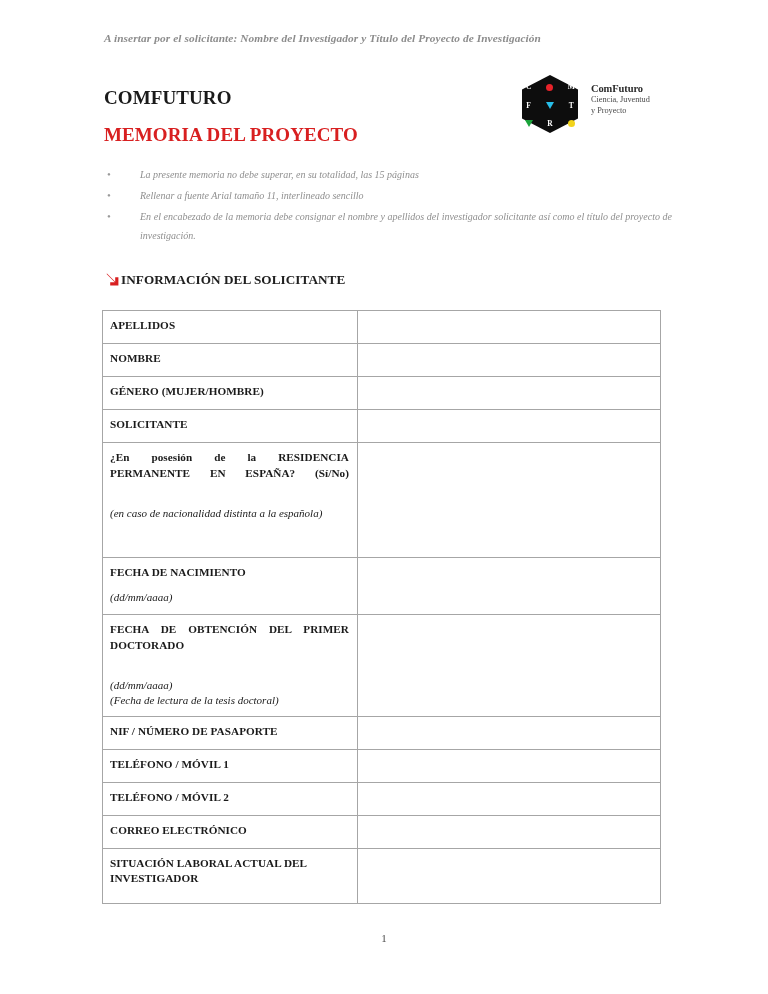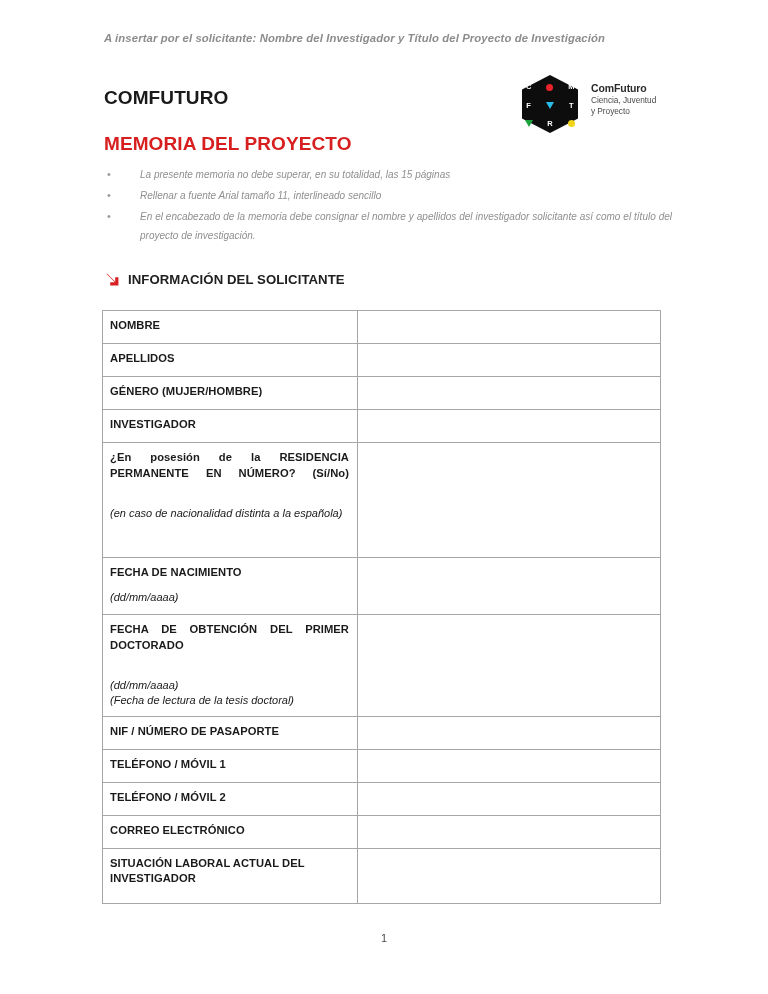--- a/index.html
+++ b/index.html
@@ -13,20 +13,21 @@
     font-family: "Liberation Sans", sans-serif;
     color: #1a1a1a;
     position: relative;
     overflow: hidden;
   }
   .page {
     position: relative;
     width: 768px;
     height: 745px;
     box-sizing: border-box;
+    font-family: Liberation Serif, serif;
   }
 
   
   .doc-header {
     position: absolute;
     left: 104px;
     top: 32px;
     width: 570px;
     font-size: 11.3px;
     font-style: italic;
@@ -49,21 +50,21 @@
     color: #1a1a1a;
     letter-spacing: 0.005em;
     line-height: 1.25;
   }
   .title-sub {
     font-size: 19px;
     font-weight: bold;
     color: #d81f20;
     letter-spacing: 0.005em;
     line-height: 1.25;
-    margin-top: 22px;
+    margin-top: 13px;
   }
 
   
   .logo-block {
     position: absolute;
     left: 518px;
     top: 75px;
     display: flex;
     align-items: flex-start;
     gap: 9px;
@@ -155,21 +156,20 @@
     text-align: justify;
   }
 
   
   .section-head {
     position: absolute;
     left: 104px;
     top: 271px;
     display: flex;
     align-items: center;
-    gap: 7px;
   }
   .arrow-icon {
     display: block;
     width: 17px;
     height: 17px;
   }
   .section-title {
     font-size: 13.2px;
     font-weight: bold;
     color: #202020;
@@ -304,49 +304,49 @@
   </div>
 
   <table class="form-table">
     <colgroup>
         <col class="col-label">
         <col class="col-value">
       </colgroup>
     <tbody>
       <tr class="r-short">
         <td>
+          <div class="lbl">APELLIDOS</div>
+        </td>
+        <td></td>
+      </tr>
+
+      <tr class="r-short">
+        <td>
           <div class="lbl">NOMBRE</div>
         </td>
         <td></td>
       </tr>
 
       <tr class="r-short">
         <td>
-          <div class="lbl">APELLIDOS</div>
+          <div class="lbl">GÉNERO (MUJER/HOMBRE)</div>
         </td>
         <td></td>
       </tr>
 
       <tr class="r-short">
         <td>
-          <div class="lbl">GÉNERO (MUJER/HOMBRE)</div>
-        </td>
-        <td></td>
-      </tr>
-
-      <tr class="r-short">
-        <td>
-          <div class="lbl">INVESTIGADOR</div>
+          <div class="lbl">SOLICITANTE</div>
         </td>
         <td></td>
       </tr>
 
       <tr class="r-res">
         <td>
-          <div class="lbl justify">¿En posesión de la RESIDENCIA PERMANENTE EN NÚMERO? (Sí/No)</div>
+          <div class="lbl justify">¿En posesión de la RESIDENCIA PERMANENTE EN ESPAÑA? (Sí/No)</div>
           <div class="sub">(en caso de nacionalidad distinta a la española)</div>
         </td>
         <td></td>
       </tr>
 
       <tr class="r-nac">
         <td>
           <div class="lbl">FECHA DE NACIMIENTO</div>
           <div class="sub">(dd/mm/aaaa)</div>
         </td>

